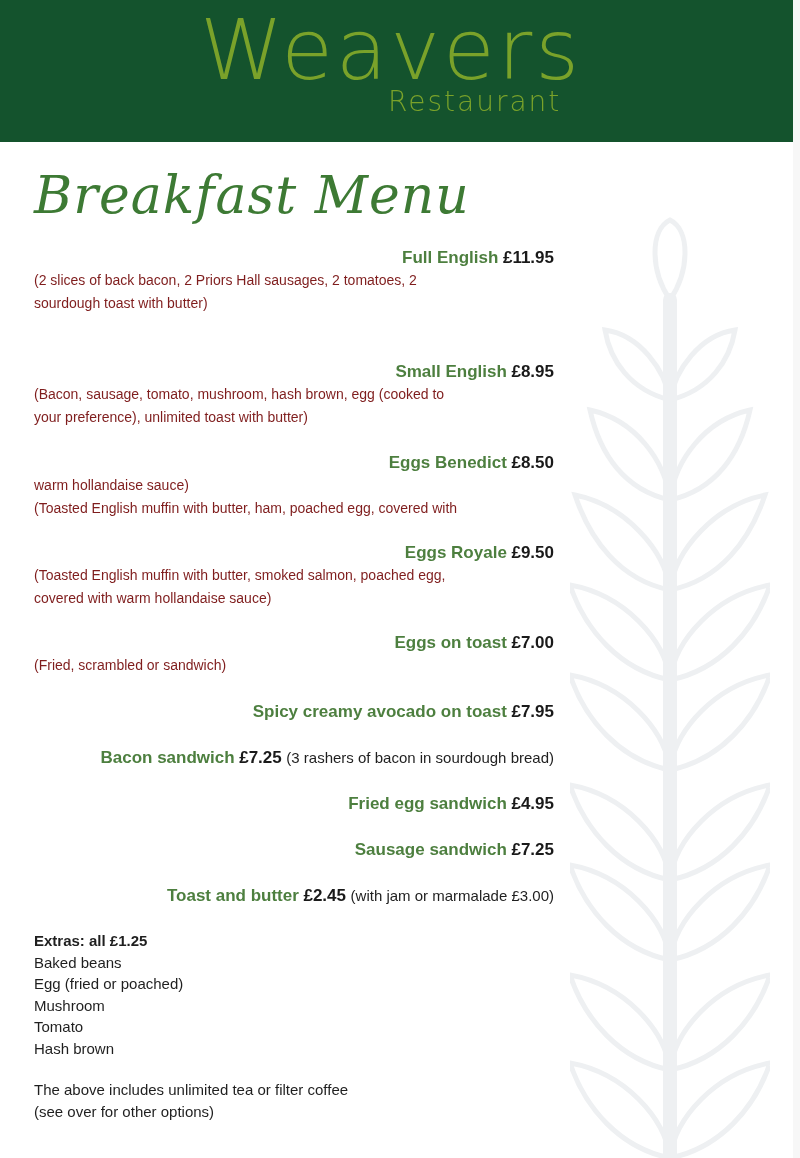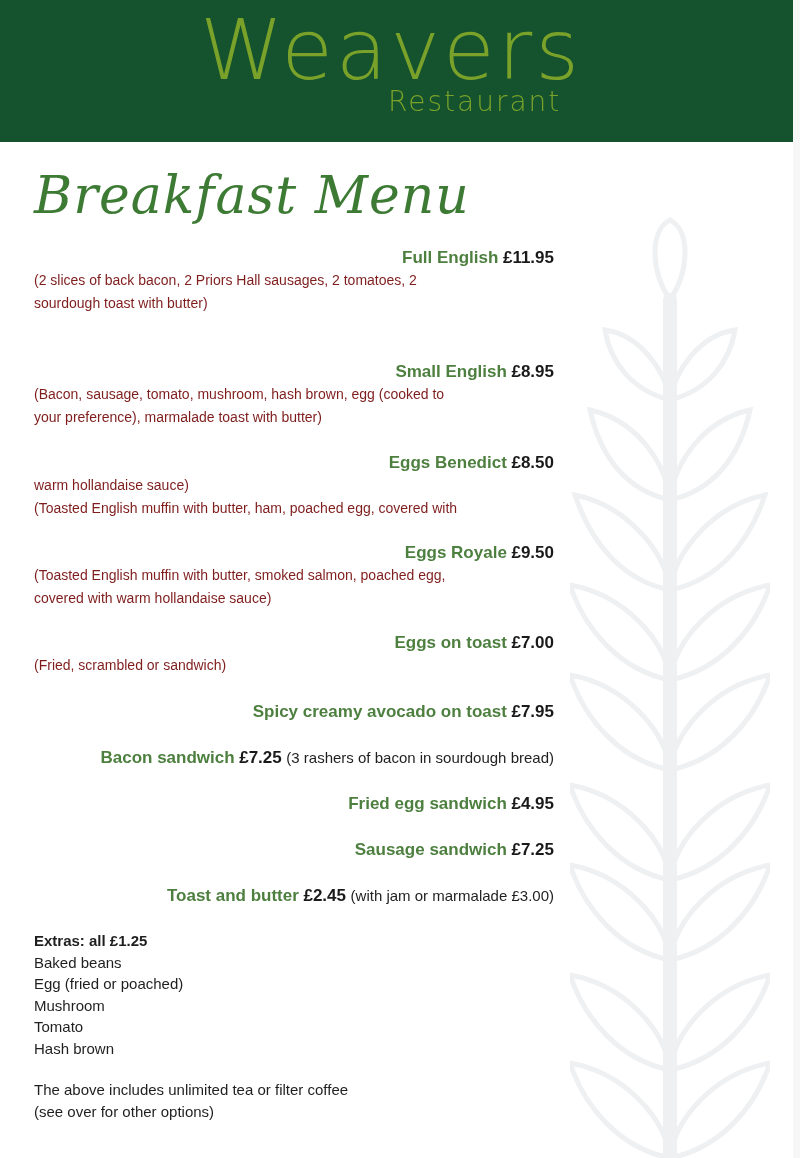--- a/index.html
+++ b/index.html
@@ -89,21 +89,21 @@
     <div class="item-desc">
       <div>(2 slices of back bacon, 2 Priors Hall sausages, 2 tomatoes, 2</div>
         <div>sourdough toast with butter)</div>
     </div>
   </div>
 
   <div class="item" style="top:360px;">
     <div class="item-line"><span class="item-name">Small English</span> <span class="item-price">£8.95</span></div>
     <div class="item-desc">
       <div>(Bacon, sausage, tomato, mushroom, hash brown, egg (cooked to</div>
-        <div>your preference), marmalade toast with butter)</div>
+        <div>your preference), unlimited toast with butter)</div>
     </div>
   </div>
 
   <div class="item" style="top:451px;">
     <div class="item-line"><span class="item-name">Eggs Benedict</span> <span class="item-price">£8.50</span></div>
     <div class="item-desc">
       <div>warm hollandaise sauce)</div>
         <div>(Toasted English muffin with butter, ham, poached egg, covered with</div>
     </div>
   </div>

